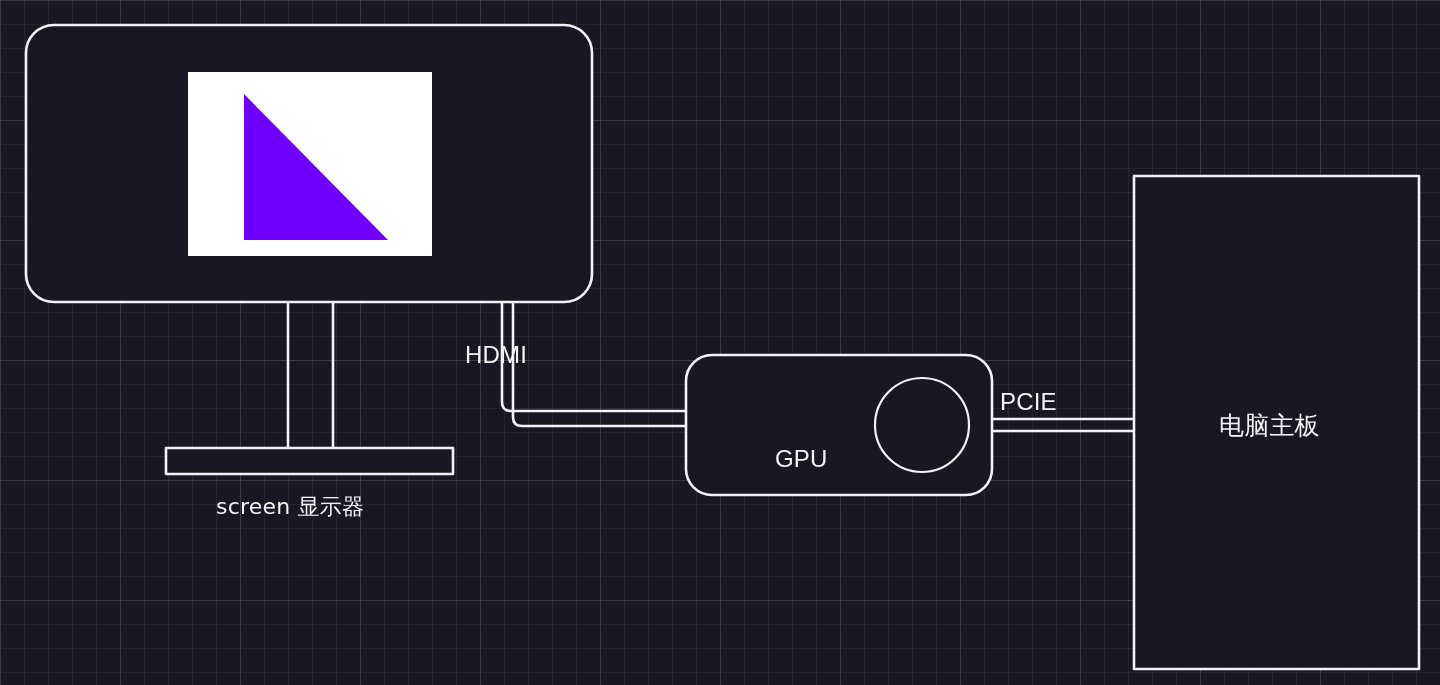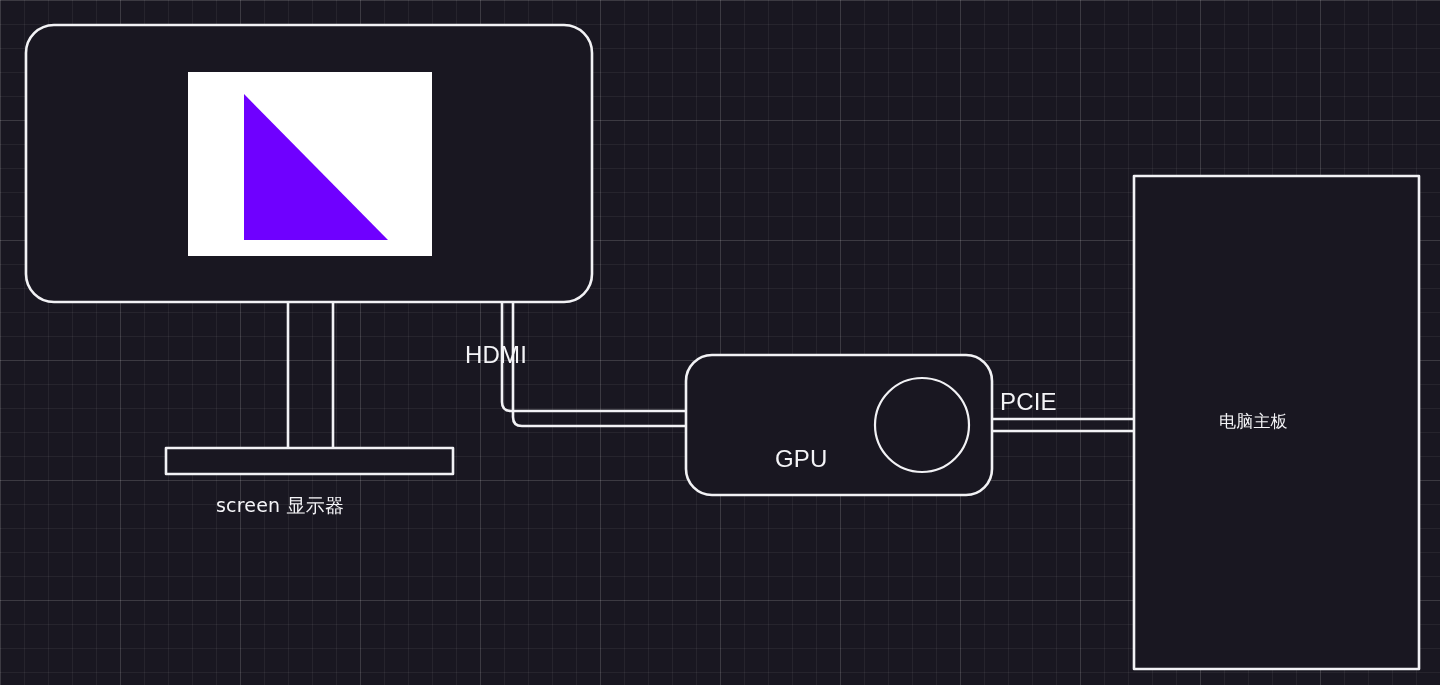--- a/index.html
+++ b/index.html
@@ -65,22 +65,22 @@
     line-height: 1;
     white-space: nowrap;
     letter-spacing: 0.2px;
   }
   .lbl-cjk {
     font-family: "DejaVu Sans", "Liberation Sans", sans-serif;
   }
   .lbl-hdmi { left: 465px; top: 343px; }
   .lbl-pcie { left: 1000px; top: 390px; }
   .lbl-gpu  { left: 775px; top: 413px; margin-top: 34px; }
-  .lbl-mb   { left: 1219px; top: 413px; font-size: 17px; }
-  .lbl-screen { left: 216px; top: 496px; font-size: 19px; }
+  .lbl-mb   { left: 1219px; top: 413px; font-size: 25px; }
+  .lbl-screen { left: 216px; top: 496px; font-size: 22px; }
 </style>
 </head>
 <body>
 
 <div id="canvas">
 
   <div class="grid-minor"></div>
   <div class="grid-major"></div>
 
   <svg id="diagram" viewBox="0 0 1440 685">

